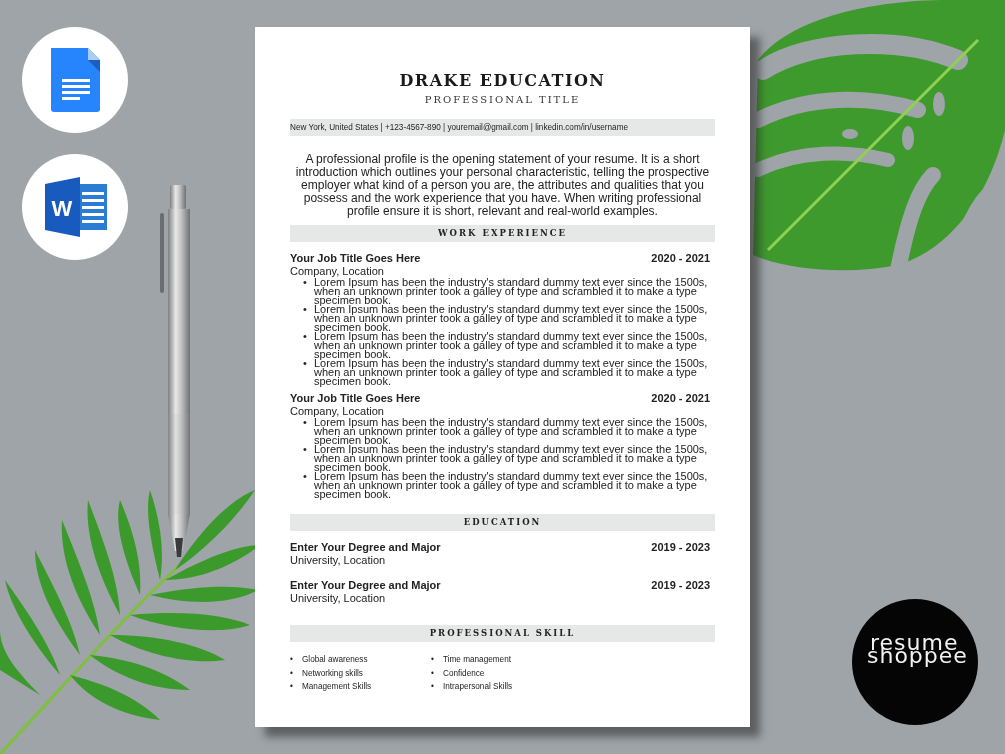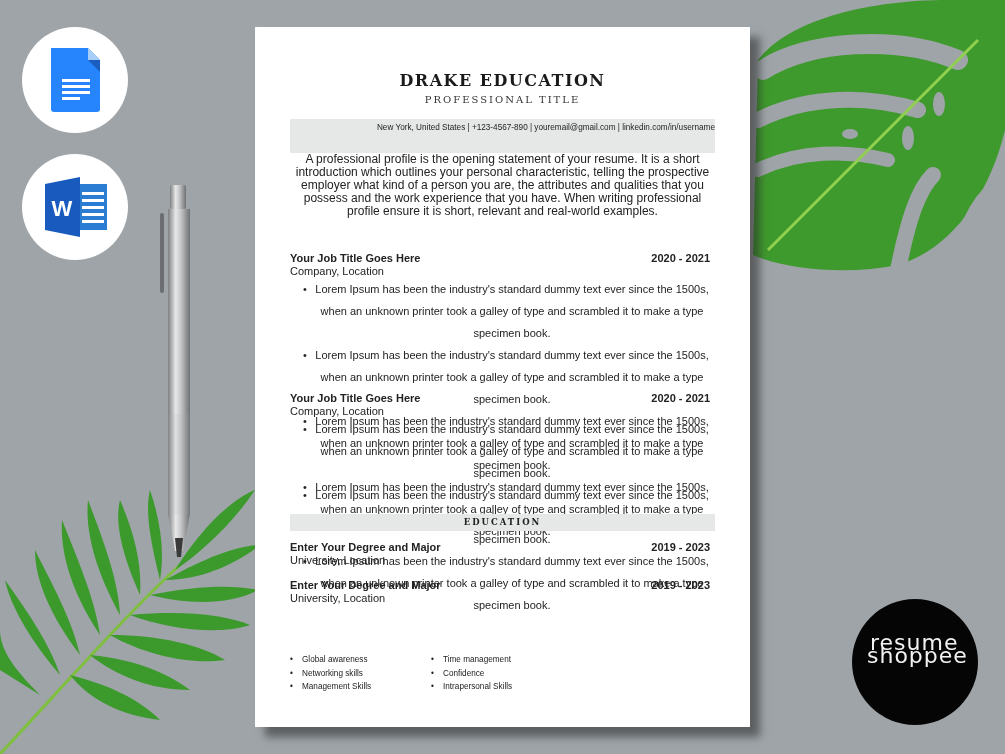--- a/index.html
+++ b/index.html
@@ -8,32 +8,32 @@
   .deco { position: absolute; }
   .icon-circle { position: absolute; width: 106px; height: 106px; border-radius: 50%; background: #fff; }
   .page {
     position: absolute; left: 255px; top: 27px; width: 495px; height: 700px;
     background: #fff; box-shadow: 10px 10px 8px rgba(40,40,40,0.55);
   }
   .name { position: absolute; left: 0; right: 0; top: 44px; text-align: center;
     font-family: "DejaVu Serif", serif; font-weight: bold; font-size: 16px; letter-spacing: 1.5px; color: #1a1a1a; }
   .ptitle { position: absolute; left: 0; right: 0; top: 67px; text-align: center;
     font-family: "DejaVu Serif", serif; font-size: 10px; letter-spacing: 2px; color: #333; }
-  .contact { position: absolute; left: 35px; width: 425px; top: 92px; height: 34px; background: #e6e8e8;
-    text-align: right; font-size: 8.2px; line-height: 17px; color: #222; }
+  .contact { position: absolute; left: 35px; width: 425px; top: 92px; height: 17px; background: #e6e8e8;
+    text-align: left; font-size: 8.2px; line-height: 17px; color: #222; }
   .profile { position: absolute; left: 32px; width: 431px; top: 126px; text-align: center;
     font-size: 12px; line-height: 13px; color: #222; }
   .sec-bar { position: absolute; left: 35px; width: 425px; height: 17px; background: #e6e8e8;
     text-align: center; font-family: "DejaVu Serif", serif; font-weight: bold; font-size: 8.5px;
     letter-spacing: 2px; line-height: 17px; color: #222; }
   .entry { position: absolute; left: 35px; width: 420px; font-size: 11px; color: #222; }
   .entry .row { display: flex; justify-content: space-between; line-height: 13px; }
   .entry .title, .entry .dates { font-weight: bold; }
   .entry ul { list-style: none; margin-left: 13px; }
-  .entry li { position: relative; padding-left: 11px; line-height: 22px; text-align: center; }
+  .entry li { position: relative; padding-left: 11px; line-height: 9px; }
   .entry li::before { content: "\2022"; position: absolute; left: 0; top: 0; }
   .skills { position: absolute; left: 35px; top: 626px; width: 425px; display: flex; font-size: 8.2px; color: #222; }
   .skills ul { list-style: none; width: 141px; }
   .skills li { position: relative; padding-left: 12px; line-height: 13.5px; }
   .skills li::before { content: "\2022"; position: absolute; left: 0; }
   .logo { position: absolute; left: 852px; top: 599px; width: 126px; height: 126px; border-radius: 50%;
     background: #050505; color: #f2f2f2; font-family: "DejaVu Sans", sans-serif; font-size: 22px; line-height: 28px; }
   .logo .l1 { position: absolute; left: 18px; top: 30px; letter-spacing: 1px; }
   .logo .l2 { position: absolute; left: 15px; top: 43px; letter-spacing: 1px; }
 </style>
@@ -113,20 +113,21 @@
   <path d="M20,355 L28,355 L26,374 L22,374 Z" fill="#3a3a3a"></path>
   <rect x="5" y="30" width="4" height="80" rx="2" fill="#6b6d70"></rect>
 </svg>
 
 <div class="page">
   <div class="name">DRAKE EDUCATION</div>
   <div class="ptitle">PROFESSIONAL TITLE</div>
   <div class="contact">New York, United States  |  +123-4567-890  |  youremail@gmail.com  |  linkedin.com/in/username</div>
   <div class="profile">A professional profile is the opening statement of your resume. It is a short introduction which outlines your personal characteristic, telling the prospective employer what kind of a person you are, the attributes and qualities that you possess and the work experience that you have. When writing professional profile ensure it is short, relevant and real-world examples.</div>
 
+  <div class="sec-bar" style="top:198px">WORK EXPERIENCE</div>
 
   <div class="entry" style="top:225px">
     <div class="row">
       <span class="title">Your Job Title Goes Here</span>
       <span class="dates">2020 - 2021</span>
     </div>
     <div style="line-height:13px">Company, Location</div>
     <ul>
       <li>Lorem Ipsum has been the industry's standard dummy text ever since the 1500s, when an unknown printer took a galley of type and scrambled it to make a type specimen book.</li>
       <li>Lorem Ipsum has been the industry's standard dummy text ever since the 1500s, when an unknown printer took a galley of type and scrambled it to make a type specimen book.</li>
@@ -159,20 +160,21 @@
   </div>
 
   <div class="entry" style="top:552px">
     <div class="row">
       <span class="title">Enter Your Degree and Major</span>
       <span class="dates">2019 - 2023</span>
     </div>
     <div style="line-height:13px">University, Location</div>
   </div>
 
+  <div class="sec-bar" style="top:598px">PROFESSIONAL SKILL</div>
 
   <div class="skills">
     <ul>
       <li>Global awareness</li>
       <li>Networking skills</li>
       <li>Management Skills</li>
     </ul>
     <ul>
       <li>Time management</li>
       <li>Confidence</li>

